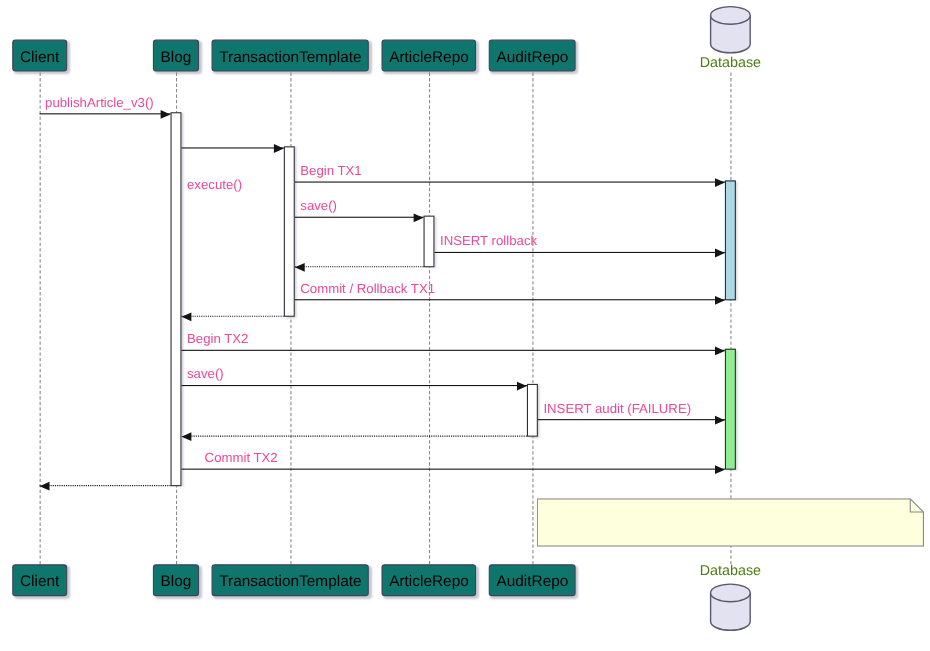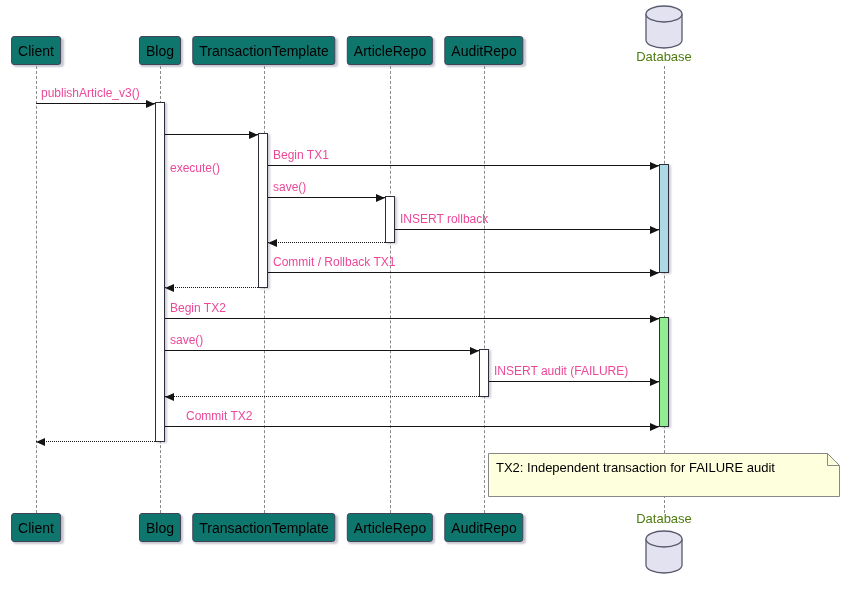--- a/index.html
+++ b/index.html
@@ -86,21 +86,20 @@
     <div class="arrowhead right" style="left: 650px; top: 422.5px;"></div>
     <div class="msg-label" style="left: 186px; top: 409px;">Commit TX2</div>
     <div class="msg-line return" style="left: 36px; top: 441px; width: 119px;"></div>
     <div class="arrowhead left" style="left: 36px; top: 437.5px;"></div>
     <div class="note" style="left: 488px; top: 453px; width: 352px; height: 44px;">
       <svg width="352" height="44">
         <path d="M0.5,0.5 h339 l12,12 v31 h-351 z" fill="#FEFFDD" stroke="#888888"></path>
         <path d="M339.5,0.5 v12 h12" fill="none" stroke="#888888"></path>
       </svg>
       <div class="note-text">
-        <div>TX2: Independent transaction for FAILURE audit</div>
       </div>
     </div>
     <div class="pbox" style="left: 36px; top: 36px;">Client</div>
     <div class="pbox" style="left: 36px; top: 513px;">Client</div>
     <div class="pbox" style="left: 160px; top: 36px;">Blog</div>
     <div class="pbox" style="left: 160px; top: 513px;">Blog</div>
     <div class="pbox" style="left: 264px; top: 36px;">TransactionTemplate</div>
     <div class="pbox" style="left: 264px; top: 513px;">TransactionTemplate</div>
     <div class="pbox" style="left: 390px; top: 36px;">ArticleRepo</div>
     <div class="pbox" style="left: 390px; top: 513px;">ArticleRepo</div>

